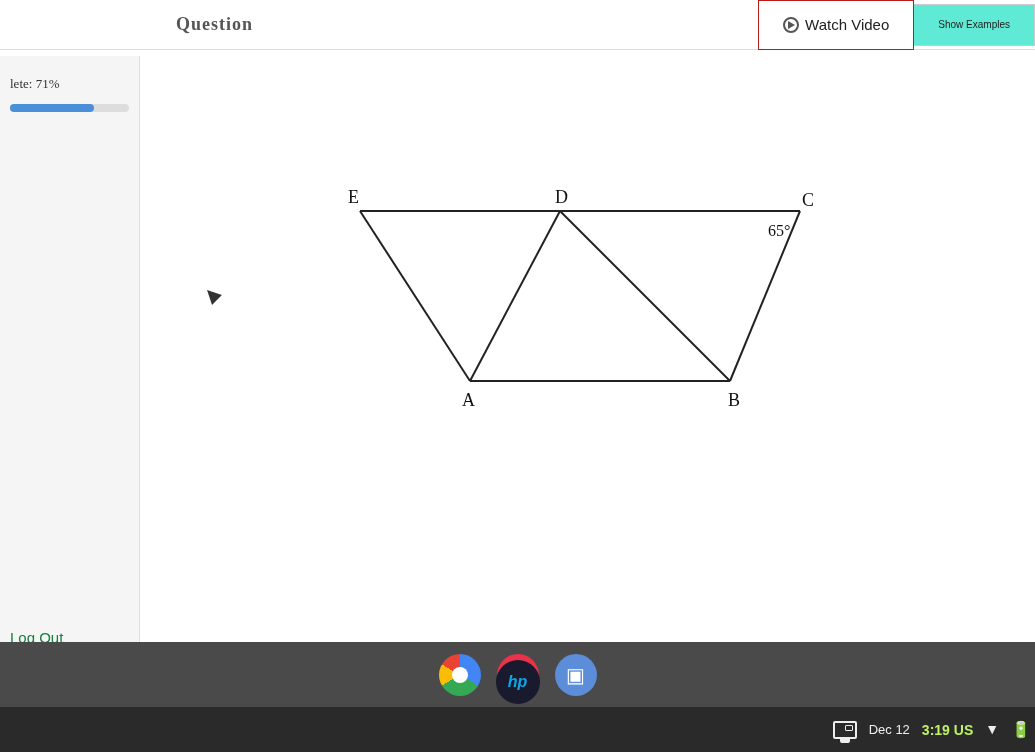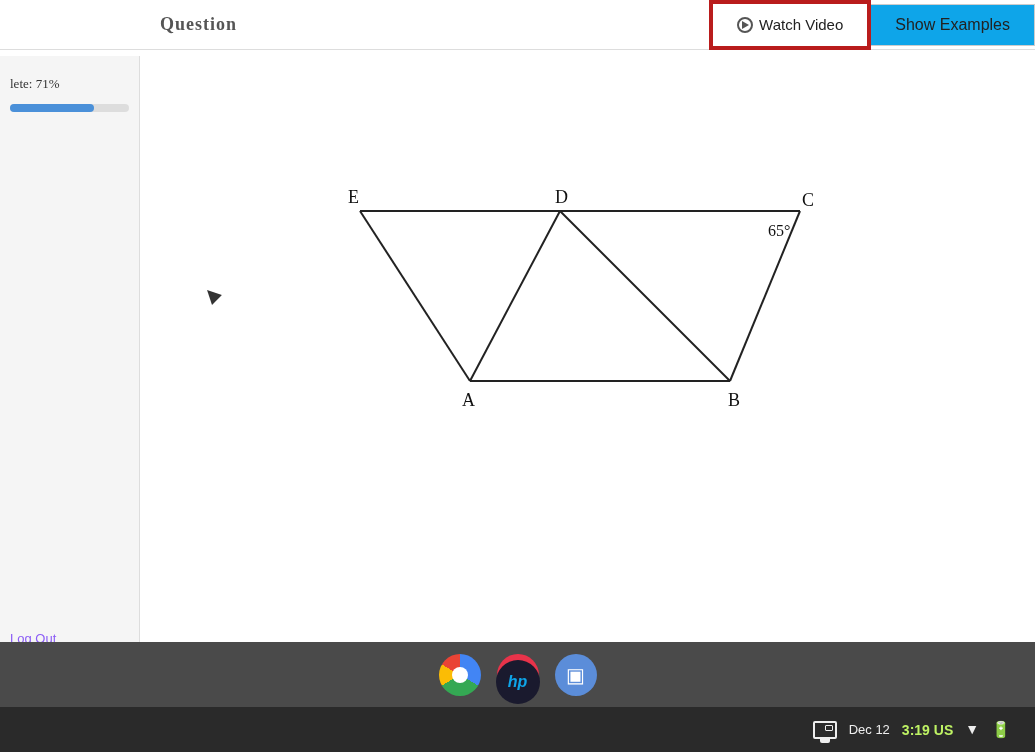--- a/index.html
+++ b/index.html
@@ -21,48 +21,48 @@
       height: 50px;
       display: flex;
       align-items: center;
       justify-content: flex-end;
       background: #fff;
       border-bottom: 1px solid #ddd;
     }
 
     .header-title {
       position: absolute;
-      left: 160px;
+      left: 176px;
       font-size: 18px;
       font-weight: 600;
       color: #555;
       letter-spacing: 1px;
     }
 
     .watch-video-btn {
       display: flex;
       align-items: center;
       gap: 6px;
       padding: 8px 24px;
-      border: 4px solid #b91c1c;
+      border: 1px solid #b91c1c;
       background: #fff;
       cursor: pointer;
       font-size: 15px;
       color: #222;
       height: 50px;
     }
 
     .show-examples-btn {
       display: flex;
       align-items: center;
       padding: 8px 24px;
       border: 1px solid #ccc;
-      background: #0ea5e9;
-      cursor: pointer;
-      font-size: 16px;
+      background: #5eead4;
+      cursor: pointer;
+      font-size: 10px;
       color: #222;
       height: 42px;
       border-left: none;
     }
 
     .play-icon {
       width: 16px;
       height: 16px;
       border: 2px solid #555;
       border-radius: 50%;
@@ -111,22 +111,22 @@
       width: 71%;
       height: 100%;
       background: #4a90d9;
       border-radius: 4px;
     }
 
     .log-out-btn {
       position: absolute;
       bottom: 30px;
       left: 10px;
-      font-size: 13px;
-      color: #8b5cf6;
+      font-size: 15px;
+      color: #15803d;
       cursor: pointer;
       text-decoration: none;
       background: none;
       border: none;
       margin-top: 6px;
     }
 
     
     .main-content {
       position: absolute;
@@ -189,21 +189,21 @@
       gap: 16px;
     }
 
     .taskbar-bottom {
       height: 45px;
       width: 100%;
       background: #2a2a2a;
       display: flex;
       align-items: center;
       justify-content: flex-end;
-      padding-right: 24px;
+      padding-right: 4px;
       gap: 12px;
     }
 
     .taskbar-icon {
       width: 42px;
       height: 42px;
       border-radius: 50%;
       display: flex;
       align-items: center;
       justify-content: center;

